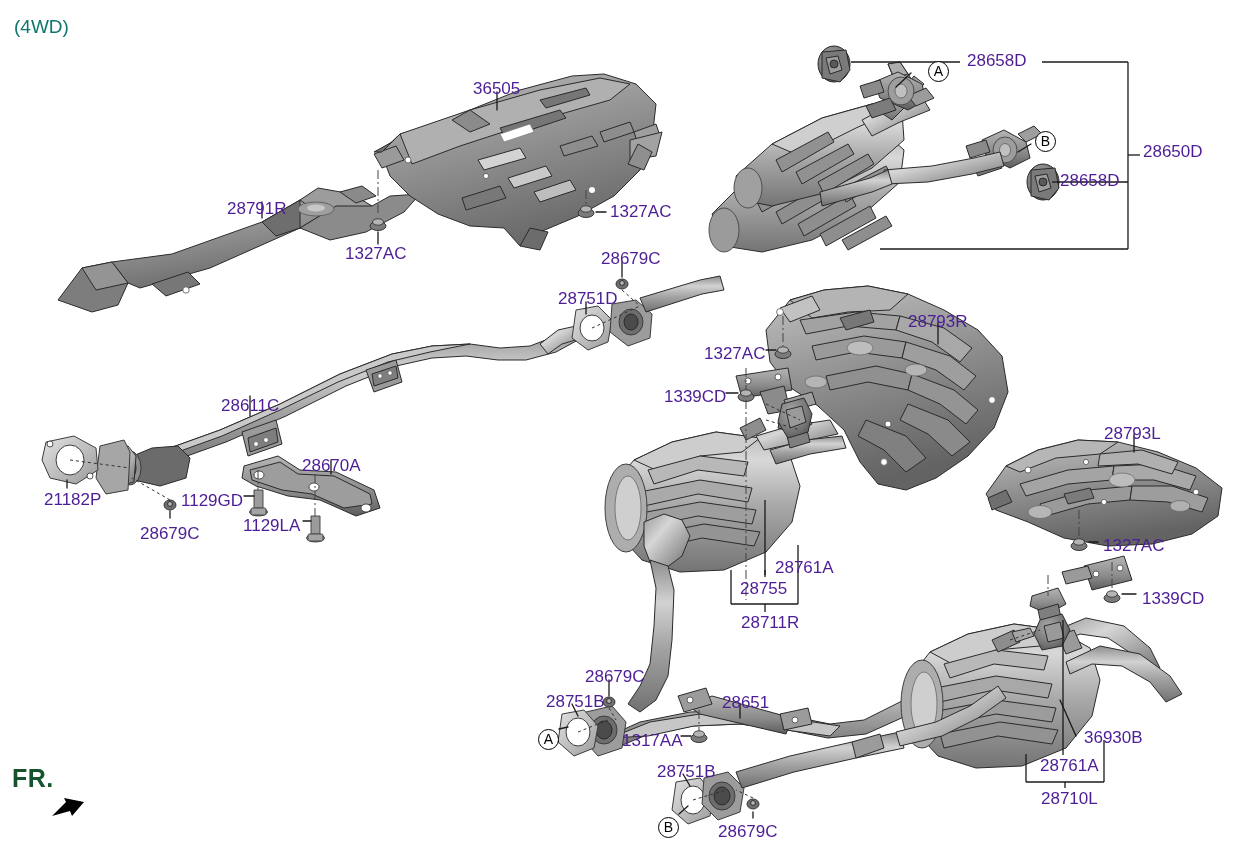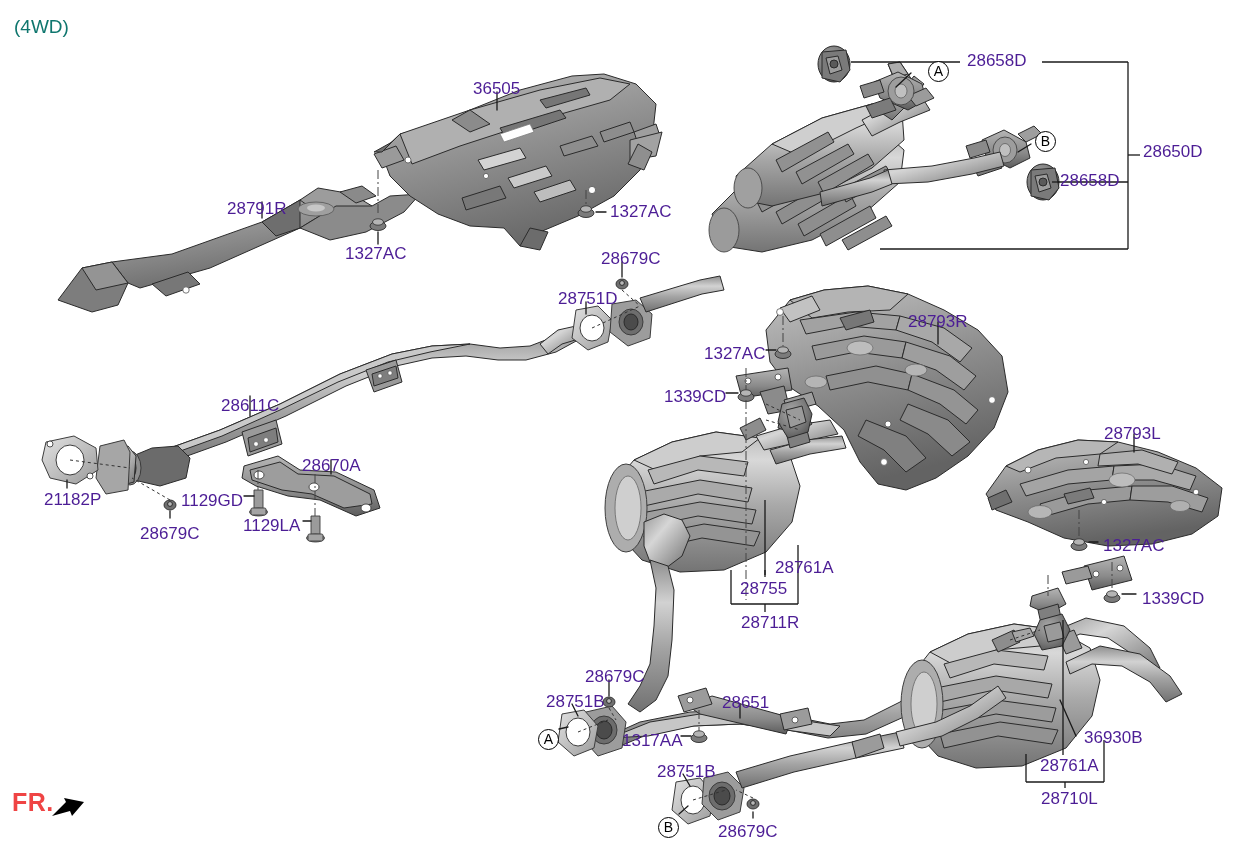--- a/index.html
+++ b/index.html
@@ -25,25 +25,25 @@
   }
   .variant{
     position:absolute;
     left:14px;top:16px;
     font-size:19px;
     color:#0f766e;
     font-family:"Liberation Sans", sans-serif;
   }
   .frmark{
     position:absolute;
-    left:12px;top:788px;
+    left:12px;top:764px;
     font-size:25px;
     font-weight:600;
     letter-spacing:0.5px;
-    color:#ef4444;
+    color:#14532d;
     font-family:"Liberation Sans", sans-serif;
   }
   .circ{
     position:absolute;
     width:21px;height:21px;
     border:1.6px solid #000;
     border-radius:50%;
     box-sizing:border-box;
     font-size:14px;
     text-align:center;

